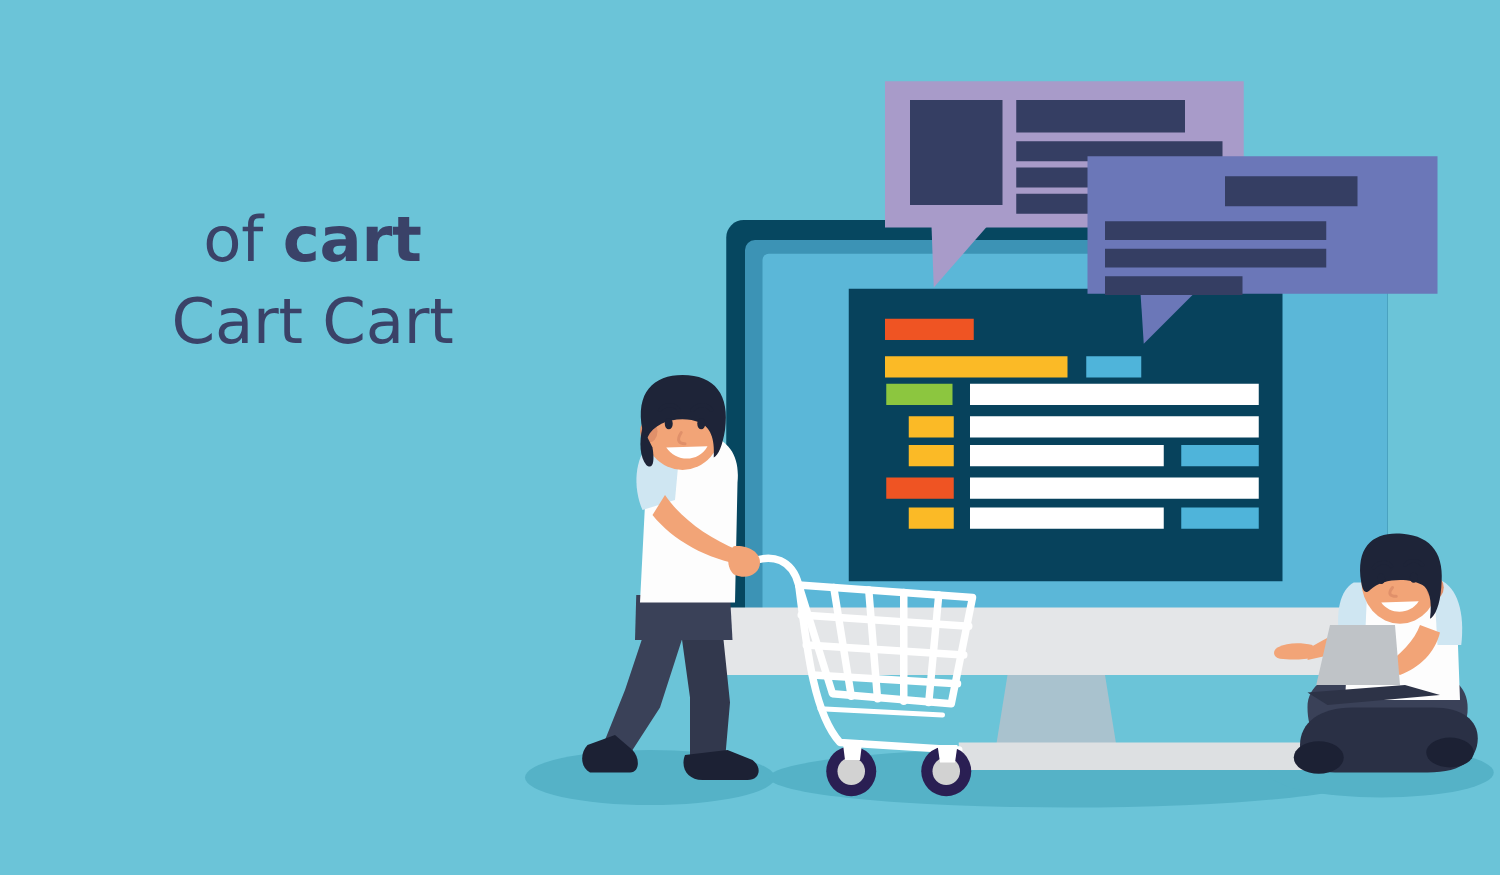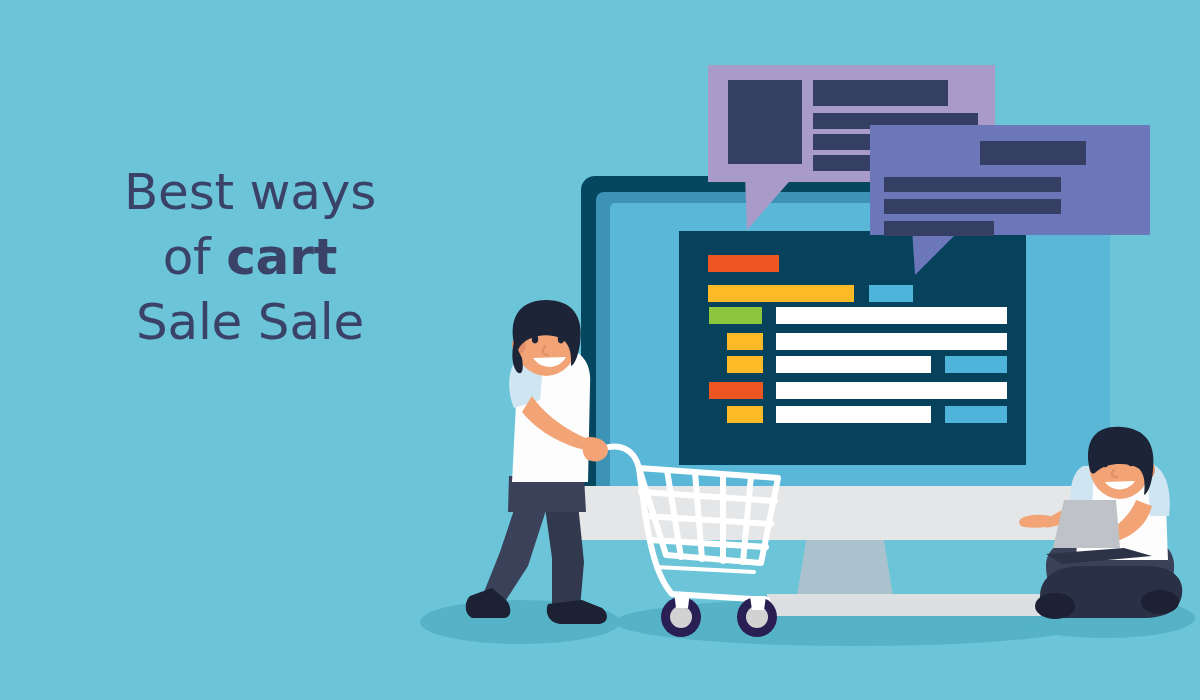--- a/index.html
+++ b/index.html
@@ -247,23 +247,20 @@
 
       <path d="M 545,346 C 541,352 543,355 548,355" stroke="#E0906A" stroke-width="2.4" fill="none" stroke-linecap="round"></path>
 
       <path d="M 533,358 C 541,370 559,370 566,357 Z" fill="#FFFFFF"></path>
     </g>
 
   </svg>
 
   <div id="headline" style="color: rgb(58, 66, 104);">
     <span class="hl-line">
-      <span>Best ways</span>
-    </span>
-    <span class="hl-line">
       <span>of </span><span class="b">cart</span>
     </span>
     <span class="hl-line">
-      <span>Sale Sale</span>
+      <span>Cart Cart</span>
     </span>
   </div>
 
 </div>
 
 </body></html>

